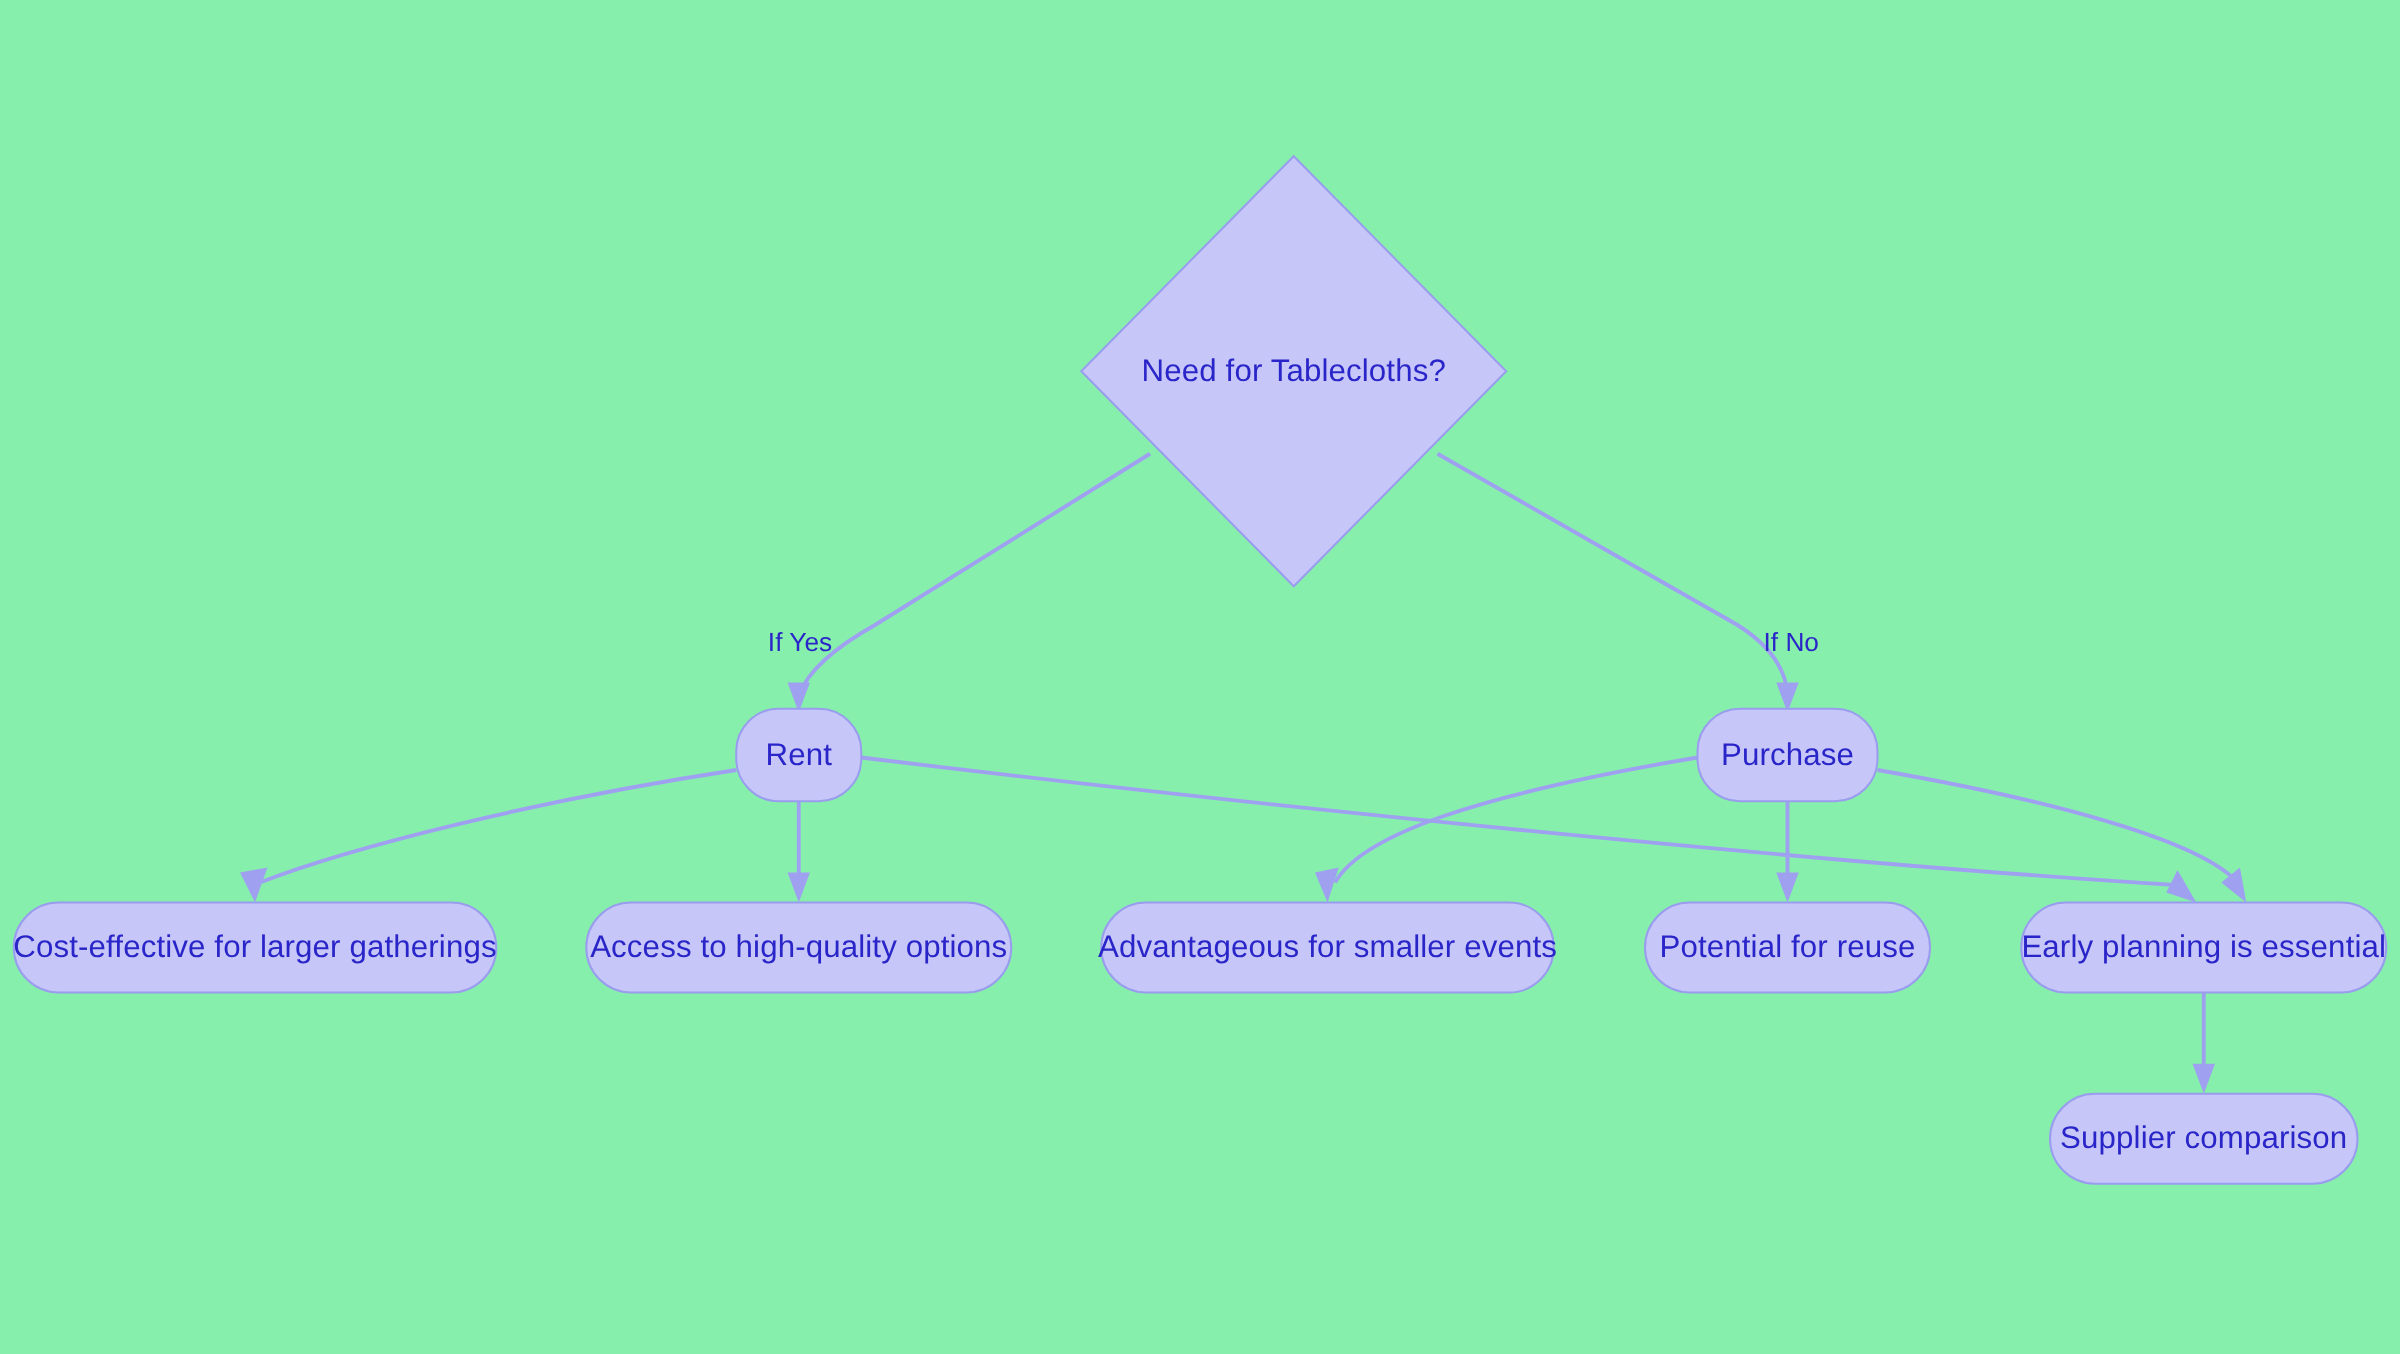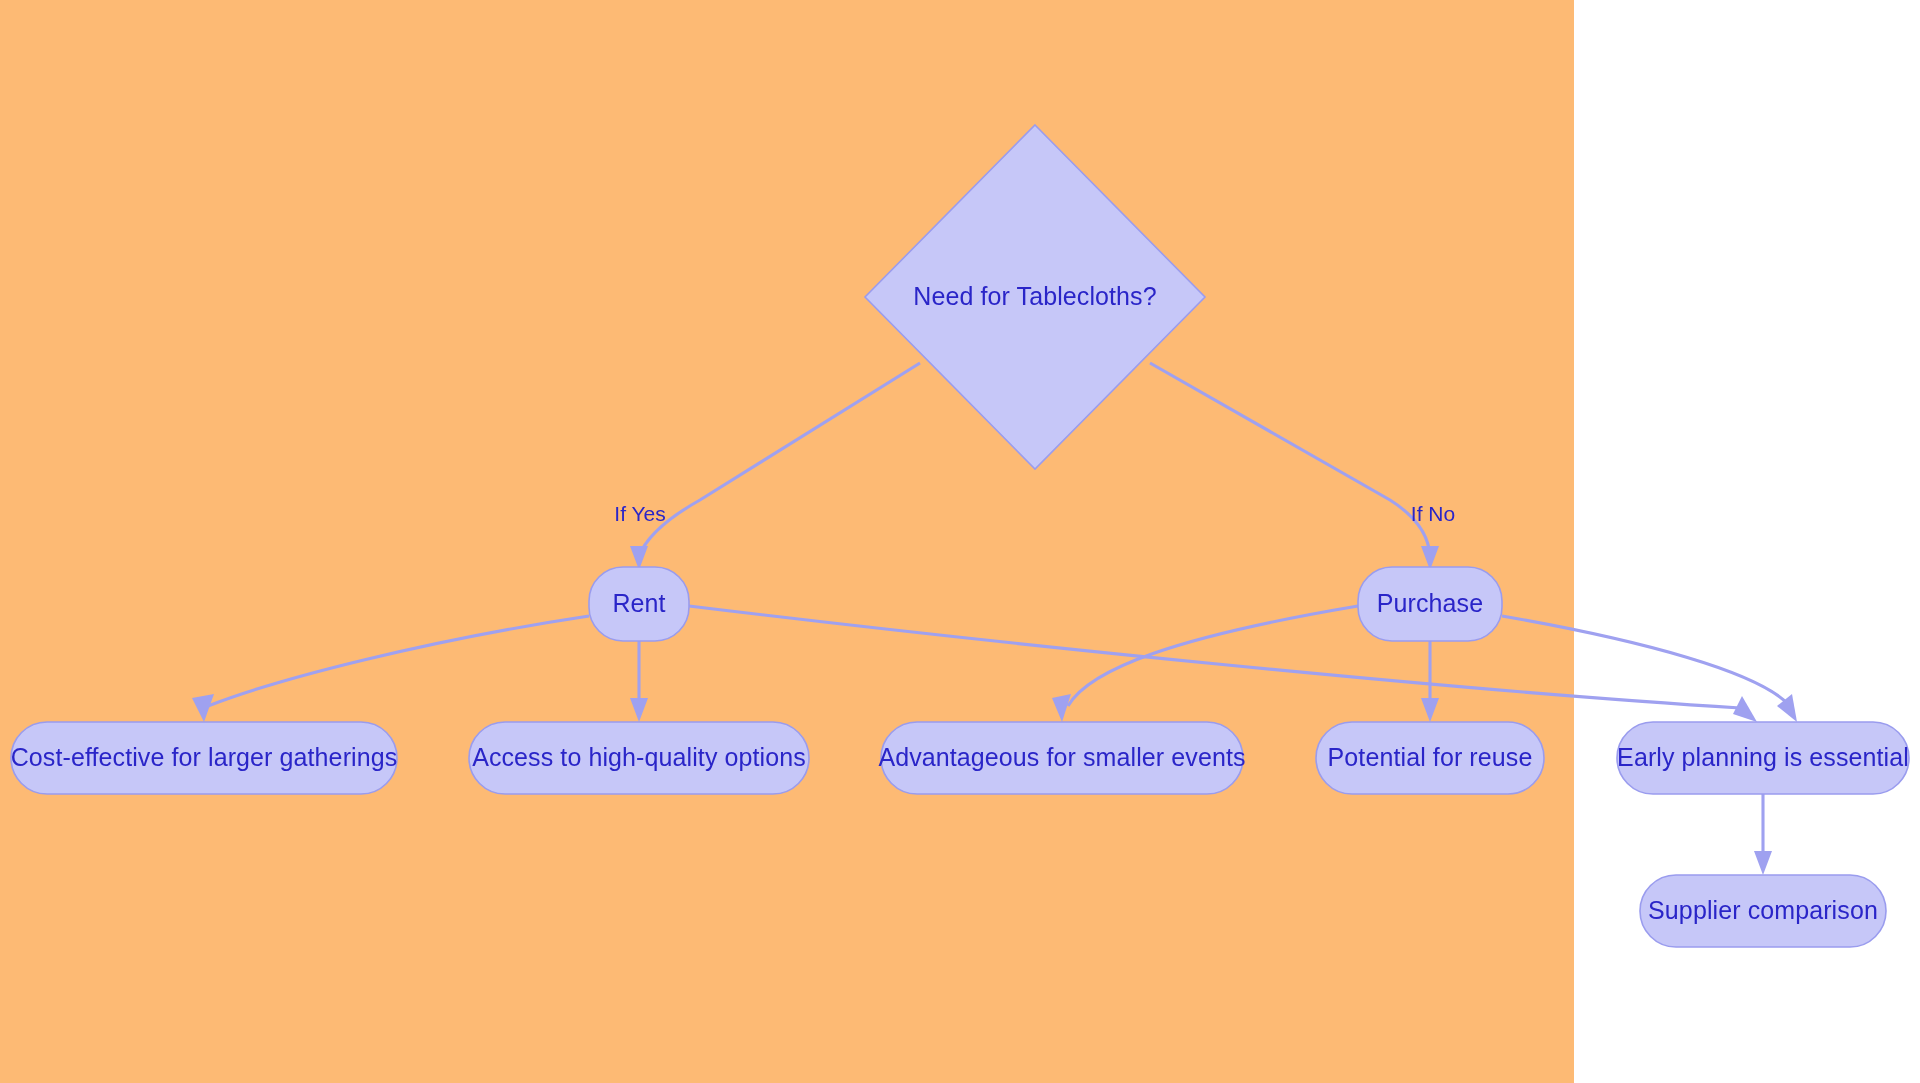--- a/index.html
+++ b/index.html
@@ -9,23 +9,23 @@
     background: #ffffff;
   }
   body {
     width: 1920px;
     height: 1083px;
     overflow: hidden;
     font-family: "Liberation Sans", sans-serif;
   }
   #flow-root {
     position: relative;
-    width: 1574px;
+    width: 1920px;
     height: 1083px;
-    background: #fdba74;
+    background: #86efac;
   }
   svg#flow-canvas {
     position: absolute;
     top: 0;
     left: 0;
     width: 1920px;
     height: 1083px;
     display: block;
   }
   .node-shape {

